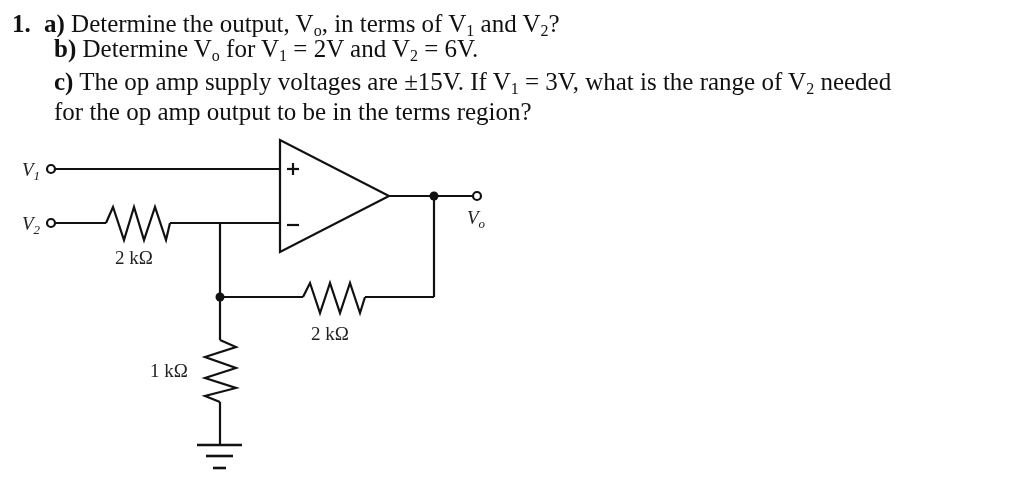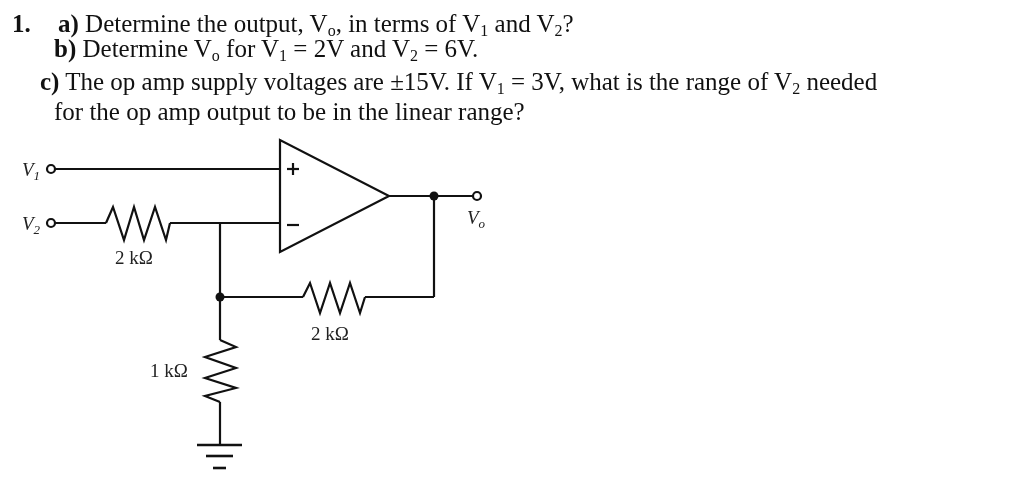--- a/index.html
+++ b/index.html
@@ -1,43 +1,43 @@
 <!DOCTYPE html>
 <html><head>
   <meta charset="utf-8">
   <style>
     html, body { margin:0; padding:0; background:#ffffff; }
     body { width:1024px; height:489px; position:relative; overflow:hidden;
            font-family:"Liberation Serif", "DejaVu Serif", serif; color:#111; }
     .q { position:absolute; left:0; top:0; width:1024px; }
     .line { position:absolute; font-size:25px; line-height:28px; white-space:nowrap; }
     .num { position:absolute; left:12px; top:10px; font-weight:bold; font-size:25px; }
-    .l1 { left:58px; top:10px; }
+    .l1 { left:44px; top:10px; }
     .l2 { left:54px; top:35px; }
-    .l3 { left:40px; top:68px; }
+    .l3 { left:54px; top:68px; }
     .l4 { left:54px; top:98px; }
     b { font-weight:bold; }
     sub { font-size:16px; vertical-align:-4px; line-height:0; }
     svg { position:absolute; left:0; top:0; }
     .lbl { font-family:"Liberation Serif", "DejaVu Serif", serif; font-size:19px; fill:#222; }
     .ital { font-style:italic; }
   </style>
 </head>
 <body>
 
 <div class="q">
   <div class="num">1.</div>
 
   <div class="line l1"><b>a)</b><span> Determine the output, V</span><sub>o</sub><span>, in terms of V</span><sub>1</sub><span> and V</span><sub>2</sub><span>?</span></div>
 
   <div class="line l2"><b>b)</b><span> Determine V</span><sub>o</sub><span> for V</span><sub>1</sub><span> = 2V and V</span><sub>2</sub><span> = 6V.</span></div>
 
   <div class="line l3"><b>c)</b><span> The op amp supply voltages are ±15V. If V</span><sub>1</sub><span> = 3V, what is the range of V</span><sub>2</sub><span> needed</span></div>
 
-  <div class="line l4">for the op amp output to be in the linear range?</div>
+  <div class="line l4">for the op amp output to be in the terms region?</div>
 </div>
 
 <svg width="1024" height="489" viewBox="0 0 1024 489">
   <g stroke="#111" stroke-width="2.2" fill="none" stroke-linejoin="miter">
 
     <circle cx="51" cy="169" r="4" fill="#fff"></circle>
     <line x1="55" y1="169" x2="280" y2="169"></line>
 
     <circle cx="51" cy="223" r="4" fill="#fff"></circle>
     <line x1="55" y1="223" x2="106" y2="223"></line>

